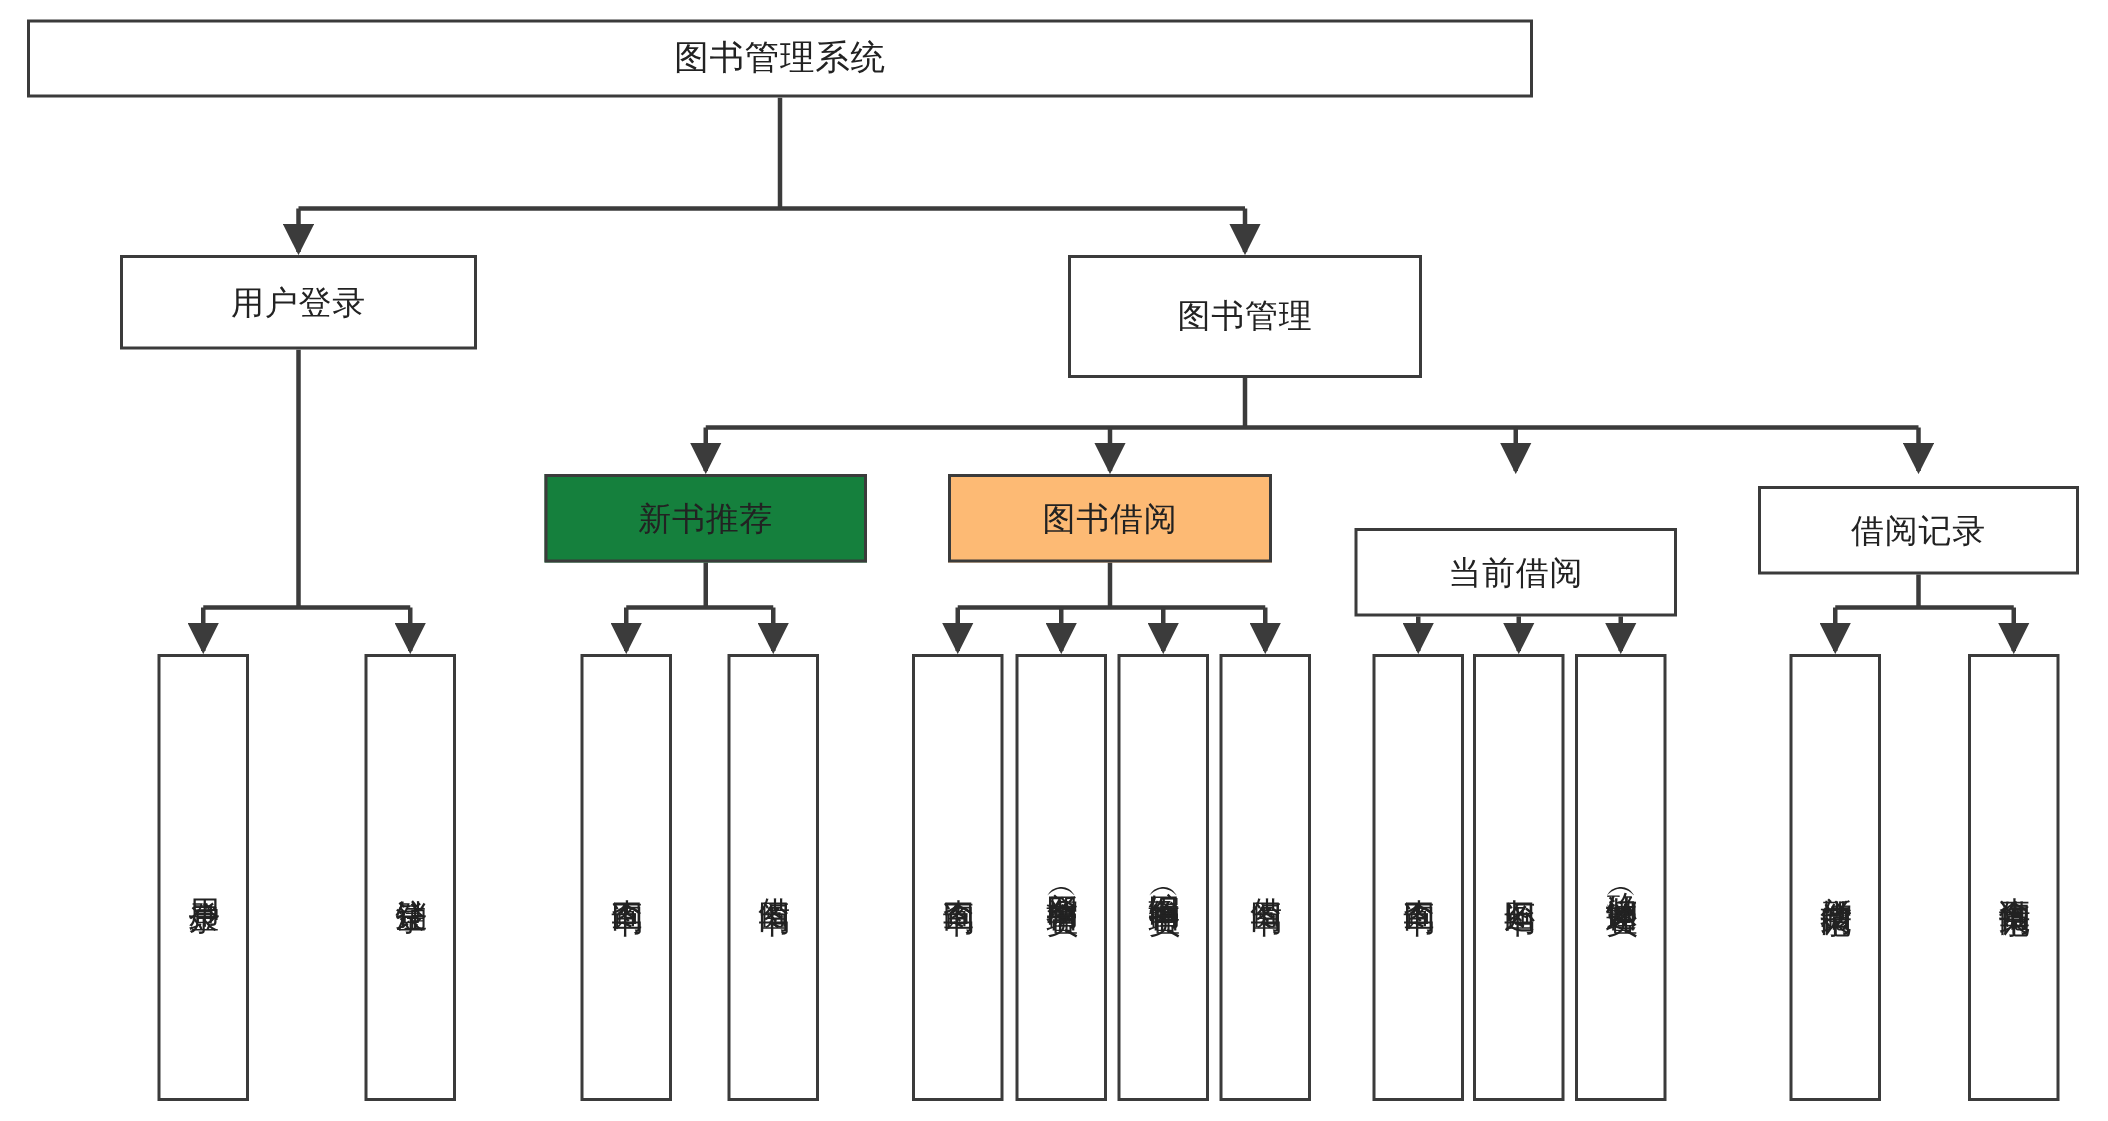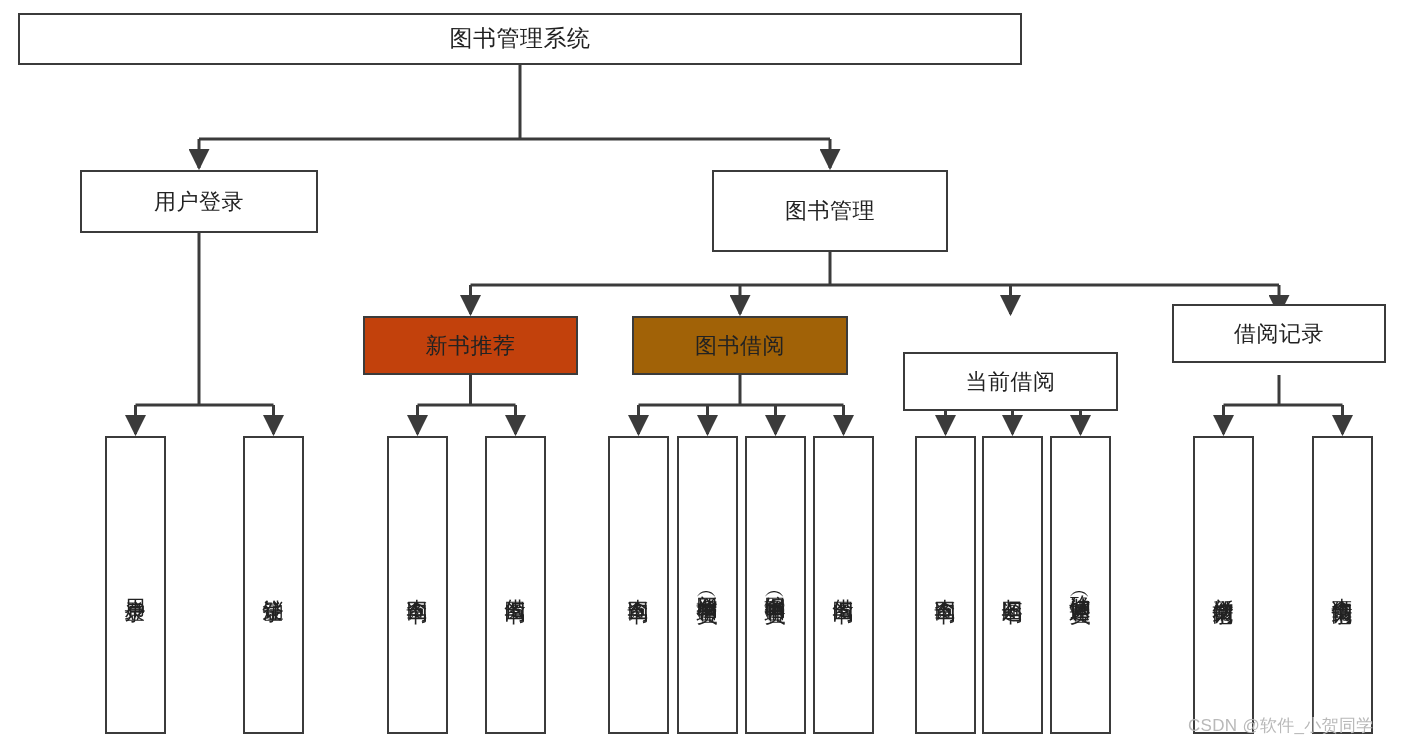--- a/index.html
+++ b/index.html
@@ -115,30 +115,30 @@
   <div id="nodes-layer">
       <div class="node root" style="left: 18px; top: 13px; width: 1004px; height: 52px; border-color: rgb(59, 59, 59); background: rgb(255, 255, 255);">
         <span class="label" style="color: rgb(34, 34, 34);">图书管理系统</span>
       </div>
       <div class="node" style="left: 80px; top: 170px; width: 238px; height: 63px; border-color: rgb(59, 59, 59); background: rgb(255, 255, 255);">
         <span class="label" style="color: rgb(34, 34, 34);">用户登录</span>
       </div>
       <div class="node" style="left: 712px; top: 170px; width: 236px; height: 82px; border-color: rgb(59, 59, 59); background: rgb(255, 255, 255);">
         <span class="label" style="color: rgb(34, 34, 34);">图书管理</span>
       </div>
-      <div class="node" style="left: 363px; top: 316px; width: 215px; height: 59px; border-color: rgb(59, 59, 59); background: #c2410c;">
+      <div class="node" style="left: 363px; top: 316px; width: 215px; height: 59px; border-color: rgb(59, 59, 59); background: #15803d;">
         <span class="label" style="color: rgb(34, 34, 34);">新书推荐</span>
       </div>
-      <div class="node" style="left: 632px; top: 316px; width: 216px; height: 59px; border-color: rgb(59, 59, 59); background: #a16207;">
+      <div class="node" style="left: 632px; top: 316px; width: 216px; height: 59px; border-color: rgb(59, 59, 59); background: #fdba74;">
         <span class="label" style="color: rgb(34, 34, 34);">图书借阅</span>
       </div>
       <div class="node" style="left: 903px; top: 316px; width: 215px; height: 59px; border-color: rgb(59, 59, 59); background: rgb(255, 255, 255); margin-top: 36px;">
         <span class="label" style="color: rgb(34, 34, 34);">当前借阅</span>
       </div>
-      <div class="node" style="left: 1172px; top: 304px; width: 214px; height: 59px; border-color: rgb(59, 59, 59); background: rgb(255, 255, 255);">
+      <div class="node" style="left: 1172px; top: 324px; width: 214px; height: 59px; border-color: rgb(59, 59, 59); background: rgb(255, 255, 255);">
         <span class="label" style="color: rgb(34, 34, 34);">借阅记录</span>
       </div>
       <div class="node vertical" style="left: 105px; top: 436px; width: 61px; height: 298px; border-color: rgb(59, 59, 59); background: rgb(255, 255, 255);">
         <span class="label" style="color: rgb(34, 34, 34);">用户登录</span>
       </div>
       <div class="node vertical" style="left: 243px; top: 436px; width: 61px; height: 298px; border-color: rgb(59, 59, 59); background: rgb(255, 255, 255);">
         <span class="label" style="color: rgb(34, 34, 34);">注销登录</span>
       </div>
       <div class="node vertical" style="left: 387px; top: 436px; width: 61px; height: 298px; border-color: rgb(59, 59, 59); background: rgb(255, 255, 255);">
         <span class="label" style="color: rgb(34, 34, 34);">查询图书</span>
@@ -168,14 +168,13 @@
         <span class="label" style="color: rgb(34, 34, 34);">确认归还（管理员）</span>
       </div>
       <div class="node vertical" style="left: 1193px; top: 436px; width: 61px; height: 298px; border-color: rgb(59, 59, 59); background: rgb(255, 255, 255);">
         <span class="label" style="color: rgb(34, 34, 34);">新增借阅记录</span>
       </div>
       <div class="node vertical" style="left: 1312px; top: 436px; width: 61px; height: 298px; border-color: rgb(59, 59, 59); background: rgb(255, 255, 255);">
         <span class="label" style="color: rgb(34, 34, 34);">查询借阅记录</span>
       </div>
     </div>
 
-  <div class="watermark">CSDN @软件_小贺同学</div>
 </div>
 
 </body></html>

